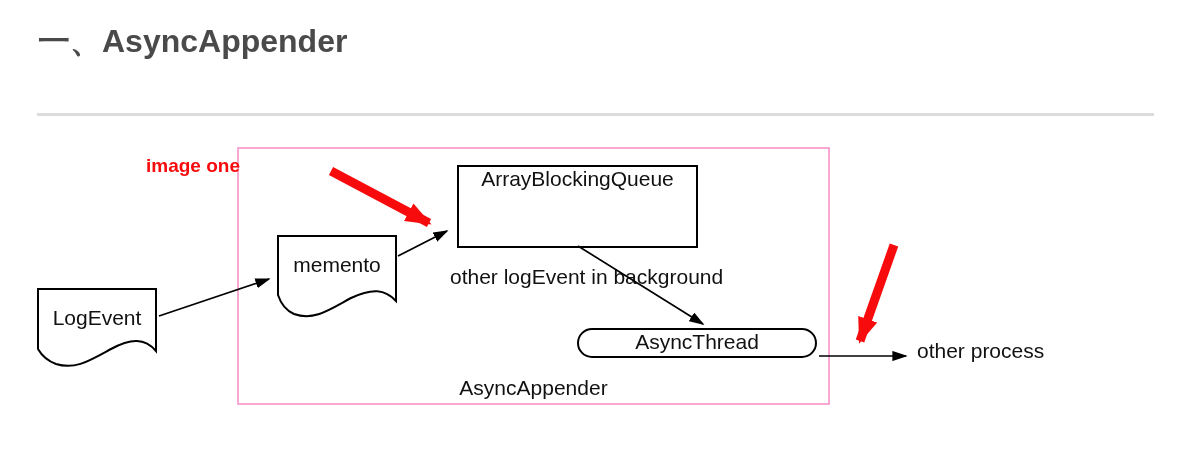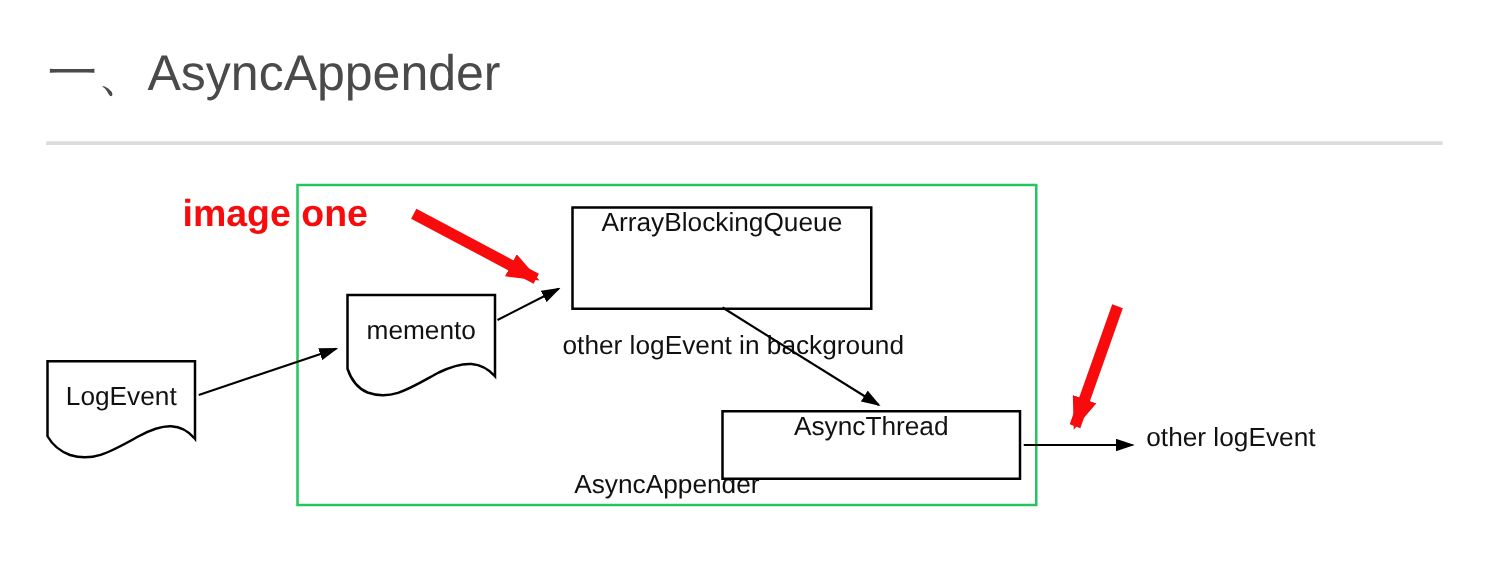--- a/index.html
+++ b/index.html
@@ -8,44 +8,44 @@
     width: 1190px;
     height: 464px;
     background: #ffffff;
     overflow: hidden;
     font-family: "Liberation Sans", sans-serif;
     color: #111111;
   }
   .title {
     position: absolute;
     left: 38px;
-    top: 34px;
+    top: 21px;
     margin: 0;
-    font-size: 40px;
+    font-size: 32px;
     line-height: 1.25;
-    font-weight: normal;
+    font-weight: bold;
     color: #4a4a4a;
     white-space: nowrap;
   }
   .divider {
     position: absolute;
     left: 37px;
     top: 113px;
     width: 1117px;
     height: 3px;
     background: #dcdcdc;
   }
   .frame {
     position: absolute;
     box-sizing: border-box;
     left: 237px;
     top: 147px;
     width: 593px;
     height: 258px;
-    border: 2px solid #22c55e;
+    border: 2px solid #f9a8d4;
     background: transparent;
   }
   .frame-label {
     position: absolute;
     left: 0;
     right: 0;
     bottom: 3px;
     text-align: center;
     font-size: 21px;
     color: #111111;
@@ -55,21 +55,21 @@
     box-sizing: border-box;
     border: 2px solid #000000;
     background: #ffffff;
     display: flex;
     justify-content: center;
     font-size: 21px;
     color: #111111;
     white-space: nowrap;
   }
   .abq      { left: 457px; top: 165px; width: 241px; height: 83px; }
-  .athread  { left: 577px; top: 328px; width: 240px; height: 56px; }
+  .athread  { left: 577px; top: 328px; width: 240px; height: 30px; border-radius: 16px; }
   .doc-node { position: absolute; }
   .logevent { left: 37px;  top: 288px; width: 120px; height: 80px; }
   .memento  { left: 277px; top: 235px; width: 120px; height: 85px; }
   .doc-node svg { position: absolute; left: 0; top: 0; width: 100%; height: 100%; overflow: visible; }
   .doc-label {
     position: absolute;
     left: 0;
     right: 0;
     top: 18px;
     text-align: center;
@@ -80,21 +80,21 @@
   .free-label {
     position: absolute;
     font-size: 21px;
     color: #111111;
     white-space: nowrap;
   }
   .take-label  { left: 450px; top: 265px; }
   .other-label { left: 917px; top: 339px; }
   .annotation {
     position: absolute;
-    font-size: 30px;
+    font-size: 19px;
     font-weight: bold;
     color: #f70b0c;
     white-space: nowrap;
   }
   .anno-one { left: 146px; top: 155px; }
   .anno-two { left: 901px; top: 224px; }
   .wires {
     position: absolute;
     left: 0;
     top: 0;
@@ -121,21 +121,21 @@
   </div>
 
   <div class="doc-node logevent">
     <svg viewBox="0 0 120 80" preserveAspectRatio="none">
       <path d="M1,1 H119 V63 C108,50 94,50 74,61 C52,73 38,82 19,76 C11,73 5,68 1,61 Z" fill="#ffffff" stroke="#000000" stroke-width="2"></path>
     </svg>
     <span class="doc-label">LogEvent</span>
   </div>
 
   <div class="free-label take-label">other logEvent in background</div>
-  <div class="free-label other-label">other logEvent</div>
+  <div class="free-label other-label">other process</div>
 
   <div class="rect-node abq">
     <span>ArrayBlockingQueue</span>
   </div>
   <div class="rect-node athread">
     <span>AsyncThread</span>
   </div>
 
   <div class="annotation anno-one">image one</div>
 

